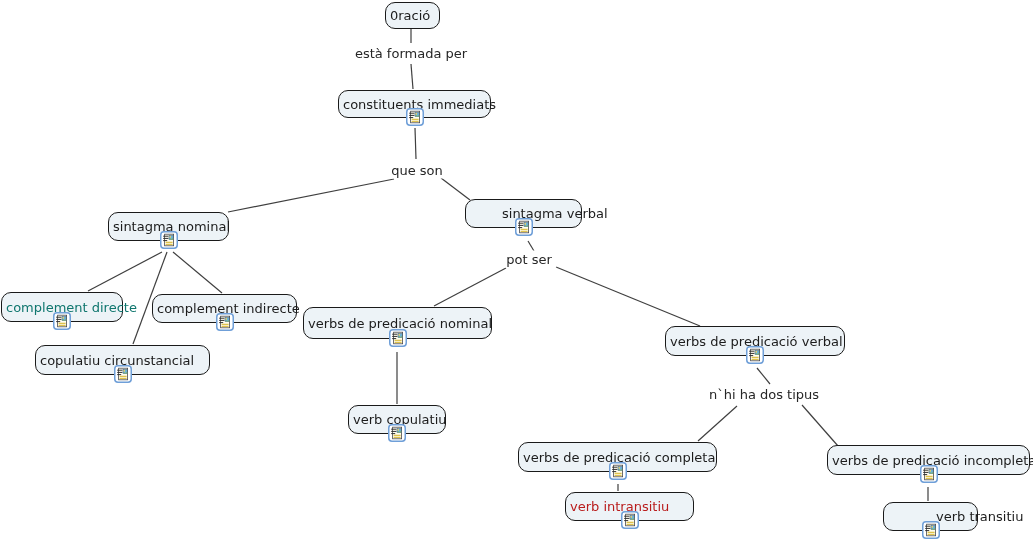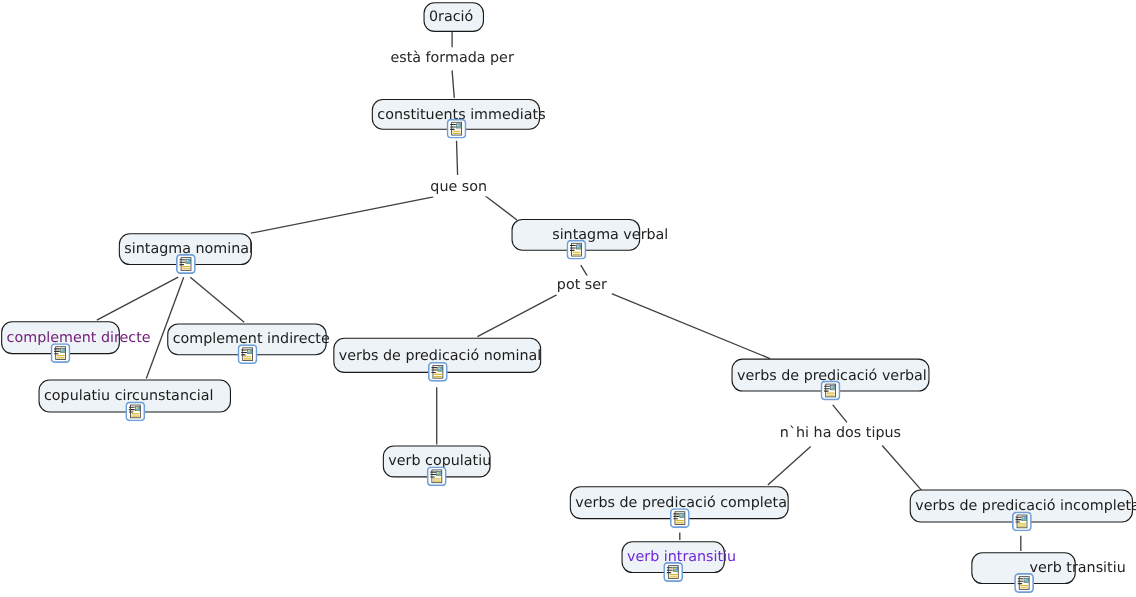--- a/index.html
+++ b/index.html
@@ -128,21 +128,21 @@
         <line x1="3.2" y1="7.4" x2="8.4" y2="7.4" stroke="#2f2f2f" stroke-width="1"></line>
         <line x1="3.2" y1="9.6" x2="7.2" y2="9.6" stroke="#2f2f2f" stroke-width="1"></line>
         <rect x="9" y="4.6" width="4.2" height="3.8" fill="#6db3d9" stroke="#33506b" stroke-width="0.5"></rect>
         <circle cx="10.2" cy="5.9" r="0.8" fill="#ffd24d"></circle>
         <path d="M9 8.4 l1.5 -1.2 1.2 0.9 1.5 -1.3 v1.6 z" fill="#7fb36a"></path>
         <line x1="5.6" y1="11.3" x2="12.6" y2="11.3" stroke="#d8b830" stroke-width="1.1"></line>
         <line x1="5.6" y1="13.3" x2="12.6" y2="13.3" stroke="#d8b830" stroke-width="1.1"></line>
       </svg>
     </span>
   </div>
-    <div class="node" style="left: 1px; top: 292px; width: 108px; height: 30px; background: rgb(237, 243, 247); border-color: rgb(26, 26, 26); color: #701a75;">
+    <div class="node" style="left: 1px; top: 292px; width: 122px; height: 30px; background: rgb(237, 243, 247); border-color: rgb(26, 26, 26); color: #0f766e;">
     <span class="node-label">complement directe</span>
     <span class="resource-icon">
       <svg viewBox="0 0 18 18" width="18" height="18" xmlns="http://www.w3.org/2000/svg">
         <rect x="0.75" y="0.75" width="16.5" height="16.5" rx="3.2" fill="#ffffff" stroke="#6f9fd8" stroke-width="1.5"></rect>
         <rect x="4.6" y="3.2" width="9" height="11.6" fill="#fffdf2" stroke="#4a4a4a" stroke-width="0.8"></rect>
         <line x1="3.2" y1="5.2" x2="8.4" y2="5.2" stroke="#2f2f2f" stroke-width="1"></line>
         <line x1="3.2" y1="7.4" x2="8.4" y2="7.4" stroke="#2f2f2f" stroke-width="1"></line>
         <line x1="3.2" y1="9.6" x2="7.2" y2="9.6" stroke="#2f2f2f" stroke-width="1"></line>
         <rect x="9" y="4.6" width="4.2" height="3.8" fill="#6db3d9" stroke="#33506b" stroke-width="0.5"></rect>
         <circle cx="10.2" cy="5.9" r="0.8" fill="#ffd24d"></circle>
@@ -247,21 +247,21 @@
         <line x1="3.2" y1="7.4" x2="8.4" y2="7.4" stroke="#2f2f2f" stroke-width="1"></line>
         <line x1="3.2" y1="9.6" x2="7.2" y2="9.6" stroke="#2f2f2f" stroke-width="1"></line>
         <rect x="9" y="4.6" width="4.2" height="3.8" fill="#6db3d9" stroke="#33506b" stroke-width="0.5"></rect>
         <circle cx="10.2" cy="5.9" r="0.8" fill="#ffd24d"></circle>
         <path d="M9 8.4 l1.5 -1.2 1.2 0.9 1.5 -1.3 v1.6 z" fill="#7fb36a"></path>
         <line x1="5.6" y1="11.3" x2="12.6" y2="11.3" stroke="#d8b830" stroke-width="1.1"></line>
         <line x1="5.6" y1="13.3" x2="12.6" y2="13.3" stroke="#d8b830" stroke-width="1.1"></line>
       </svg>
     </span>
   </div>
-    <div class="node" style="left: 565px; top: 492px; width: 94px; height: 29px; background: rgb(237, 243, 247); border-color: rgb(26, 26, 26); color: #6d28d9;">
+    <div class="node" style="left: 565px; top: 492px; width: 129px; height: 29px; background: rgb(237, 243, 247); border-color: rgb(26, 26, 26); color: #b91c1c;">
     <span class="node-label">verb intransitiu</span>
     <span class="resource-icon">
       <svg viewBox="0 0 18 18" width="18" height="18" xmlns="http://www.w3.org/2000/svg">
         <rect x="0.75" y="0.75" width="16.5" height="16.5" rx="3.2" fill="#ffffff" stroke="#6f9fd8" stroke-width="1.5"></rect>
         <rect x="4.6" y="3.2" width="9" height="11.6" fill="#fffdf2" stroke="#4a4a4a" stroke-width="0.8"></rect>
         <line x1="3.2" y1="5.2" x2="8.4" y2="5.2" stroke="#2f2f2f" stroke-width="1"></line>
         <line x1="3.2" y1="7.4" x2="8.4" y2="7.4" stroke="#2f2f2f" stroke-width="1"></line>
         <line x1="3.2" y1="9.6" x2="7.2" y2="9.6" stroke="#2f2f2f" stroke-width="1"></line>
         <rect x="9" y="4.6" width="4.2" height="3.8" fill="#6db3d9" stroke="#33506b" stroke-width="0.5"></rect>
         <circle cx="10.2" cy="5.9" r="0.8" fill="#ffd24d"></circle>

